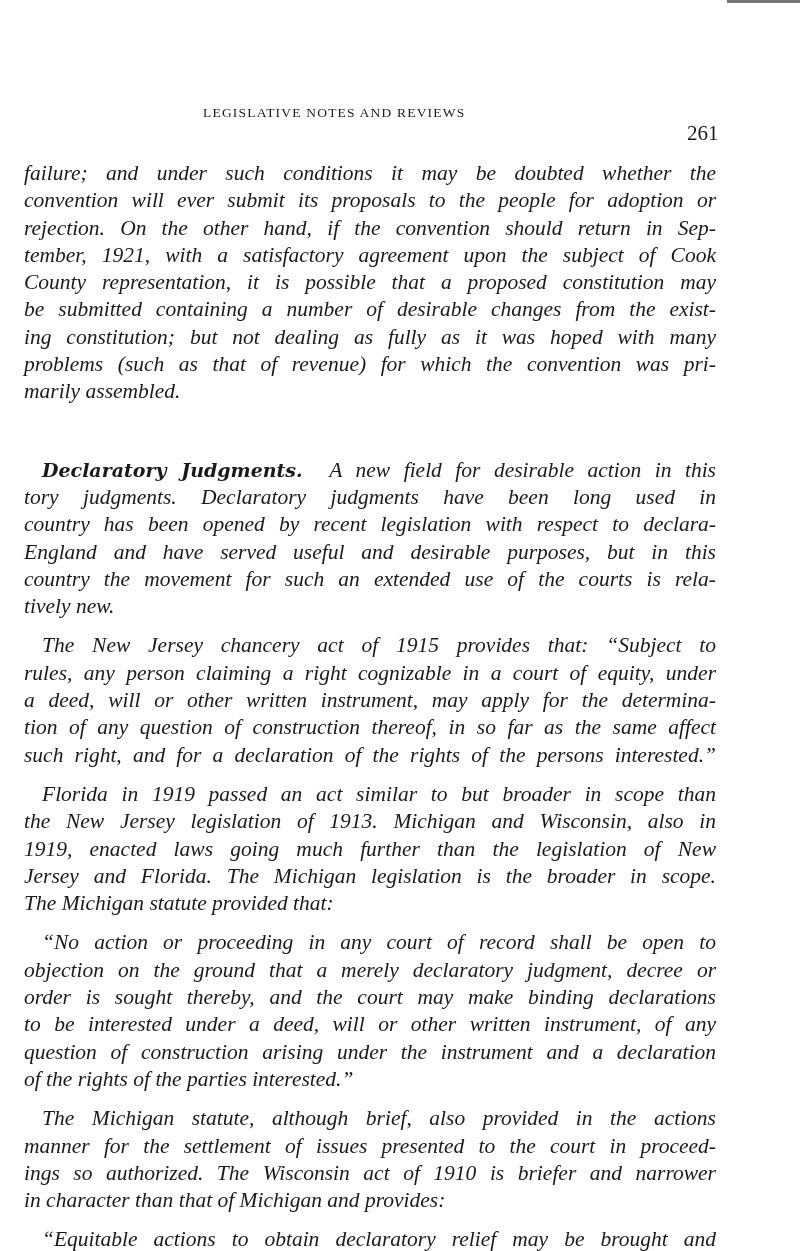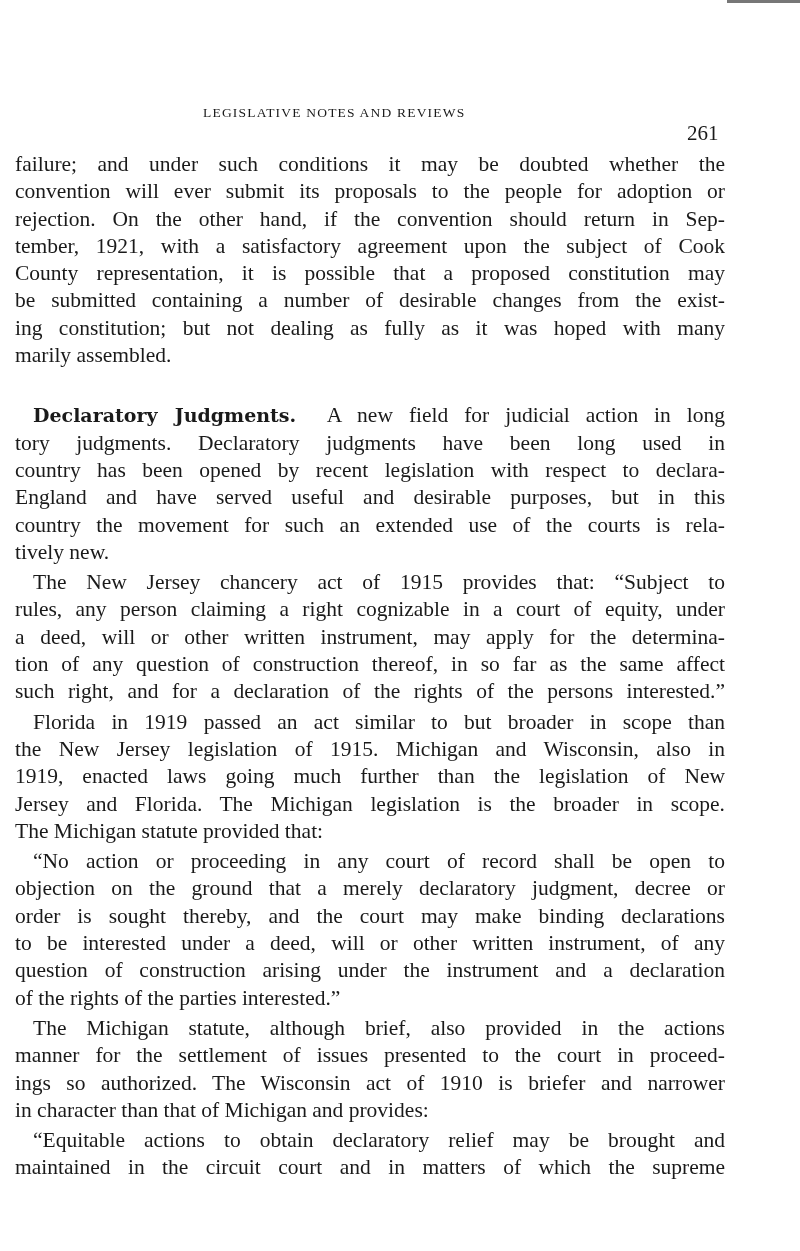--- a/index.html
+++ b/index.html
@@ -5,21 +5,21 @@
   html, body { margin: 0; padding: 0; background: #ffffff; }
   body { width: 800px; height: 1251px; position: relative; overflow: hidden;
          font-family: "DejaVu Serif", "Liberation Serif", serif; color: #1a1a1a; }
   .scan-edge { position: absolute; top: 0; left: 727px; width: 73px; height: 3px; background: #555; opacity: .8; }
   .header { position: absolute; top: 97px; left: 0; width: 800px; height: 30px; }
   .running-head { position: absolute; left: 203px; top: 8px; font-size: 13.5px; letter-spacing: 1.2px;
                   font-variant: small-caps; text-transform: uppercase; font-family: "Liberation Serif", serif; }
   .page-number { position: absolute; left: 687px; top: 0; font-size: 21px; font-family: "Liberation Serif", serif; margin-top: 24px; }
   .body-text { position: absolute; top: 148px; left: 12px; width: 716px;
                font-family: "Liberation Serif", serif; font-size: 21.5px; line-height: 27.3px; }
-  p { margin: 3px; text-align: justify; }
+  p { margin: 12px; text-align: justify; font-style: italic; }
   .line { display: block; text-align: justify; text-align-last: justify; white-space: nowrap; }
   .line.last { text-align-last: left; }
   .indent { padding-left: 18px; }
   .gap { height: 27px; }
   .heading { font-weight: bold; font-family: "DejaVu Serif", serif; font-size: 19px; }
 </style>
 </head>
 <body>
 
 <div class="scan-edge"></div>
@@ -31,45 +31,46 @@
 
 <div class="body-text">
   <p>
     <span class="line">failure; and under such conditions it may be doubted whether the</span>
     <span class="line">convention will ever submit its proposals to the people for adoption or</span>
     <span class="line">rejection.  On the other hand, if the convention should return in Sep-</span>
     <span class="line">tember, 1921, with a satisfactory agreement upon the subject of Cook</span>
     <span class="line">County representation, it is possible that a proposed constitution may</span>
     <span class="line">be submitted containing a number of desirable changes from the exist-</span>
     <span class="line">ing constitution; but not dealing as fully as it was hoped with many</span>
+    <span class="line">problems (such as that of revenue) for which the convention was pri-</span>
     <span class="line last">marily assembled.</span>
   </p>
 
   <div class="gap"></div>
 
   <p>
-    <span class="line indent"><span class="heading">Declaratory Judgments.</span>&nbsp; <span>A  new field for judicial action in long</span></span>
+    <span class="line indent"><span class="heading">Declaratory Judgments.</span>&nbsp; <span>A  new field for desirable action in this</span></span>
     <span class="line">tory judgments.  Declaratory judgments have been long used in</span>
     <span class="line">country has been opened by recent legislation with respect to declara-</span>
     <span class="line">England and have served useful and desirable purposes, but in this</span>
     <span class="line">country the movement for such an extended use of the courts is rela-</span>
     <span class="line last">tively new.</span>
   </p>
 
   <p>
     <span class="line indent">The New Jersey chancery act of 1915 provides that: “Subject to</span>
     <span class="line">rules, any person claiming a right cognizable in a court of equity, under</span>
     <span class="line">a deed, will or other written instrument, may apply for the determina-</span>
     <span class="line">tion of any question of construction thereof, in so far as the same affect</span>
     <span class="line">such right, and for a declaration of the rights of the persons interested.”</span>
   </p>
 
   <p>
     <span class="line indent">Florida in 1919 passed an act similar to but broader in scope than</span>
-    <span class="line">the New Jersey legislation of 1915.  Michigan and Wisconsin, also in</span>
+    <span class="line">the New Jersey legislation of 1913.  Michigan and Wisconsin, also in</span>
     <span class="line">1919, enacted laws going much further than the legislation of New</span>
     <span class="line">Jersey and Florida.  The Michigan legislation is the broader in scope.</span>
     <span class="line last">The Michigan statute provided that:</span>
   </p>
 
   <p>
     <span class="line indent">“No action or proceeding in any court of record shall be open to</span>
     <span class="line">objection on the ground that a merely declaratory judgment, decree or</span>
     <span class="line">order is sought thereby, and the court may make binding declarations</span>
     <span class="line">to be interested under a deed, will or other written instrument, of any</span>

